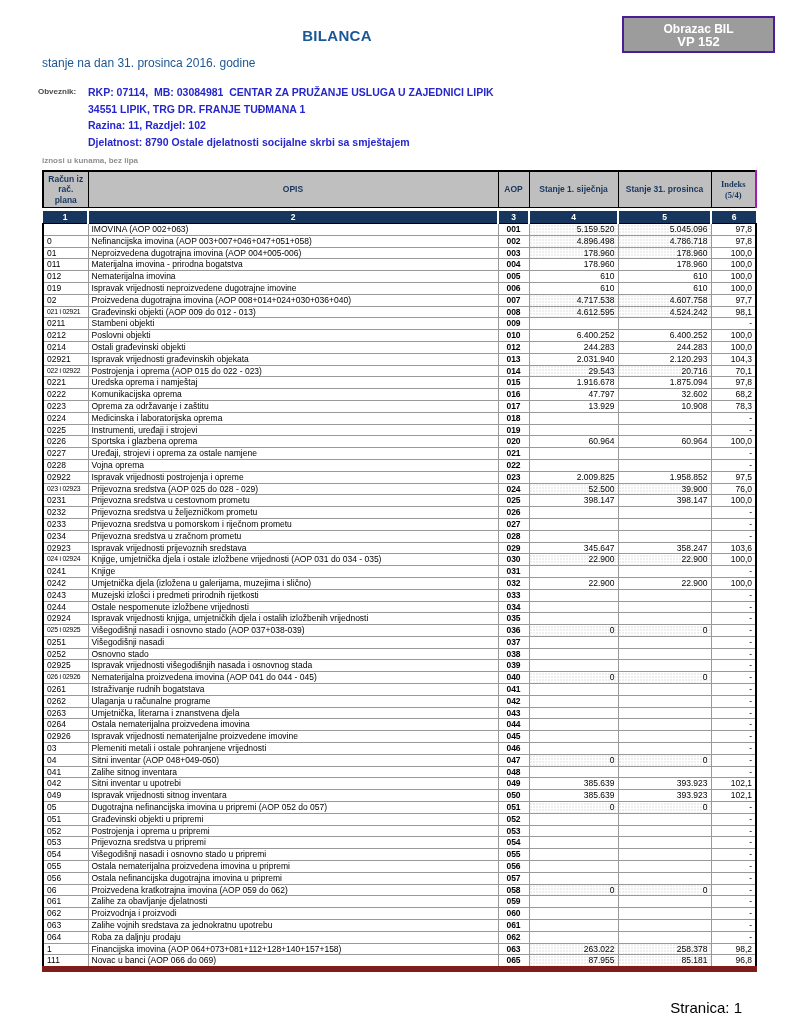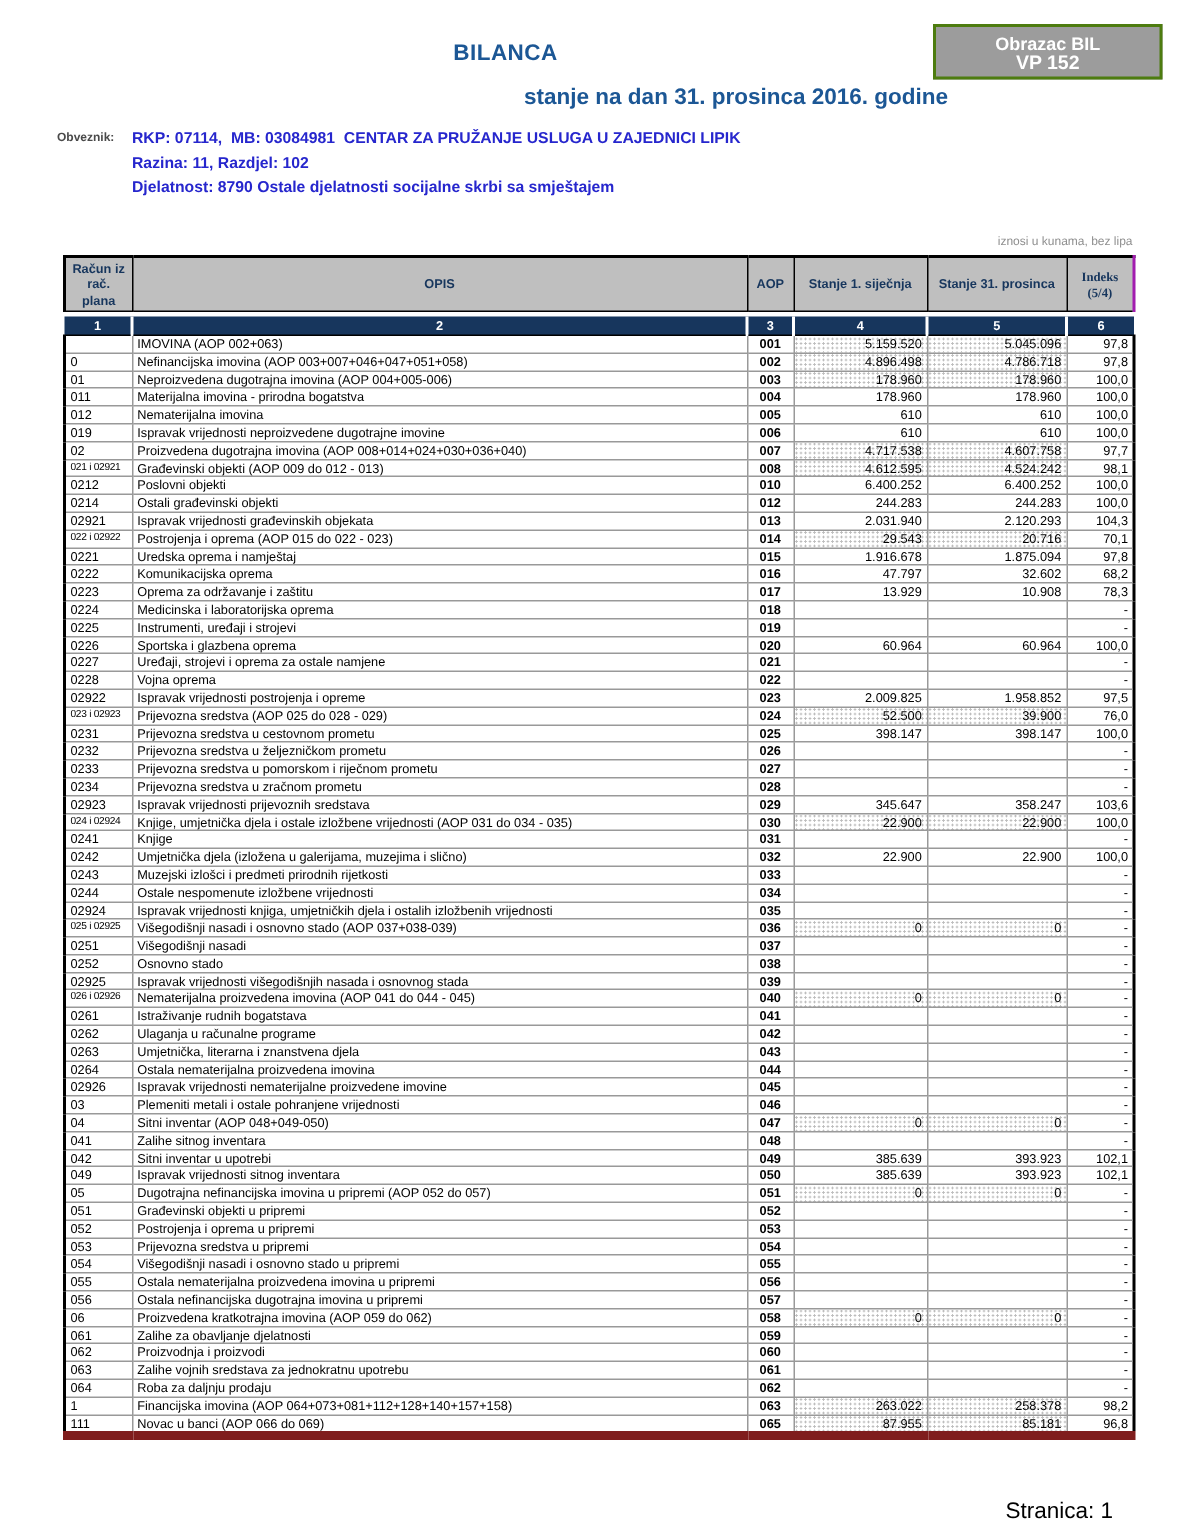--- a/index.html
+++ b/index.html
@@ -4,45 +4,45 @@
 <style>
   html,body { margin:0; padding:0; background:#fff; }
   .page {
     position:relative; width:797px; height:1024px; background:#ffffff;
     font-family:"Liberation Sans", sans-serif; color:#000; overflow:hidden;
   }
 
   
   .form-box {
     position:absolute; top:16px; left:622px; width:153px; box-sizing:border-box;
-    background:#9c9c9c; border:2px solid #4d7c0f; text-align:center; padding:5px 4px 4px;
+    background:#9c9c9c; border:2px solid #4c1d95; text-align:center; padding:5px 4px 4px;
   }
   .form-box .l1 { color:#fff; font-weight:bold; font-size:12px; line-height:13px; }
   .form-box .l2 { color:#fff; font-weight:bold; font-size:13px; line-height:11px; }
 
   .title {
     position:absolute; top:27px; left:42px; width:590px; text-align:center;
     color:#1c5795; font-size:15px; font-weight:bold; letter-spacing:0.3px;
   }
   .subtitle {
-    position:absolute; top:56px; left:42px; width:590px; text-align:right;
-    color:#1c5795; font-size:15px; font-weight:bold;
+    position:absolute; top:56px; left:42px; width:590px; text-align:left;
+    color:#1c5795; font-size:12px; font-weight:normal;
   }
 
   .obveznik { position:absolute; top:84px; left:38px; }
   .obv-label { position:absolute; top:3px; left:0; font-size:8px; font-weight:bold; color:#4a4a4a; }
   .obv-lines { margin-left:50px; }
   .obv-line {
     font-size:10.5px; font-weight:bold; color:#2626cd;
     line-height:16.5px; white-space:pre;
   }
 
   .amounts-note {
-    position:absolute; top:156px; left:42px; width:713px; text-align:right;
-    font-size:8px; font-weight:normal; color:#8f8f8f;
+    position:absolute; top:156px; left:42px; width:713px; text-align:left;
+    font-size:8px; font-weight:bold; color:#8f8f8f;
   }
 
   table.bil {
     position:absolute; top:170px; left:42px; width:713px;
     border-collapse:collapse; table-layout:fixed;
   }
   table.bil thead th {
     background:#bfbfbf; color:#17365d; font-size:8.5px; font-weight:bold;
     text-align:center; vertical-align:middle; height:33px;
     border:1px solid #000; border-top:2px solid #000; padding:1px 2px; line-height:1.25;
@@ -89,20 +89,21 @@
     <div class="l2">VP 152</div>
   </div>
 
   <div class="title">BILANCA</div>
   <div class="subtitle">stanje na dan 31. prosinca 2016. godine</div>
 
   <div class="obveznik">
     <span class="obv-label">Obveznik:</span>
     <div class="obv-lines">
       <div class="obv-line">RKP: 07114,  MB: 03084981  CENTAR ZA PRUŽANJE USLUGA U ZAJEDNICI LIPIK</div>
+      <div class="obv-line">34551 LIPIK, TRG DR. FRANJE TUĐMANA 1</div>
       <div class="obv-line">Razina: 11, Razdjel: 102</div>
       <div class="obv-line">Djelatnost: 8790 Ostale djelatnosti socijalne skrbi sa smještajem</div>
     </div>
   </div>
 
   <div class="amounts-note">iznosi u kunama, bez lipa</div>
 
   <table class="bil">
     <colgroup>
       <col style="width:45px">
@@ -192,20 +193,28 @@
     </tr>
         <tr>
       <td class="c-code small">021 i 02921</td>
       <td class="c-opis">Građevinski objekti (AOP 009 do 012 - 013)</td>
       <td class="c-aop">008</td>
       <td class="c-num shaded">4.612.595</td>
       <td class="c-num shaded">4.524.242</td>
       <td class="c-idx">98,1</td>
     </tr>
         <tr>
+      <td class="c-code">0211</td>
+      <td class="c-opis">Stambeni objekti</td>
+      <td class="c-aop">009</td>
+      <td class="c-num"></td>
+      <td class="c-num"></td>
+      <td class="c-idx">-</td>
+    </tr>
+        <tr>
       <td class="c-code">0212</td>
       <td class="c-opis">Poslovni objekti</td>
       <td class="c-aop">010</td>
       <td class="c-num">6.400.252</td>
       <td class="c-num">6.400.252</td>
       <td class="c-idx">100,0</td>
     </tr>
         <tr>
       <td class="c-code">0214</td>
       <td class="c-opis">Ostali građevinski objekti</td>

